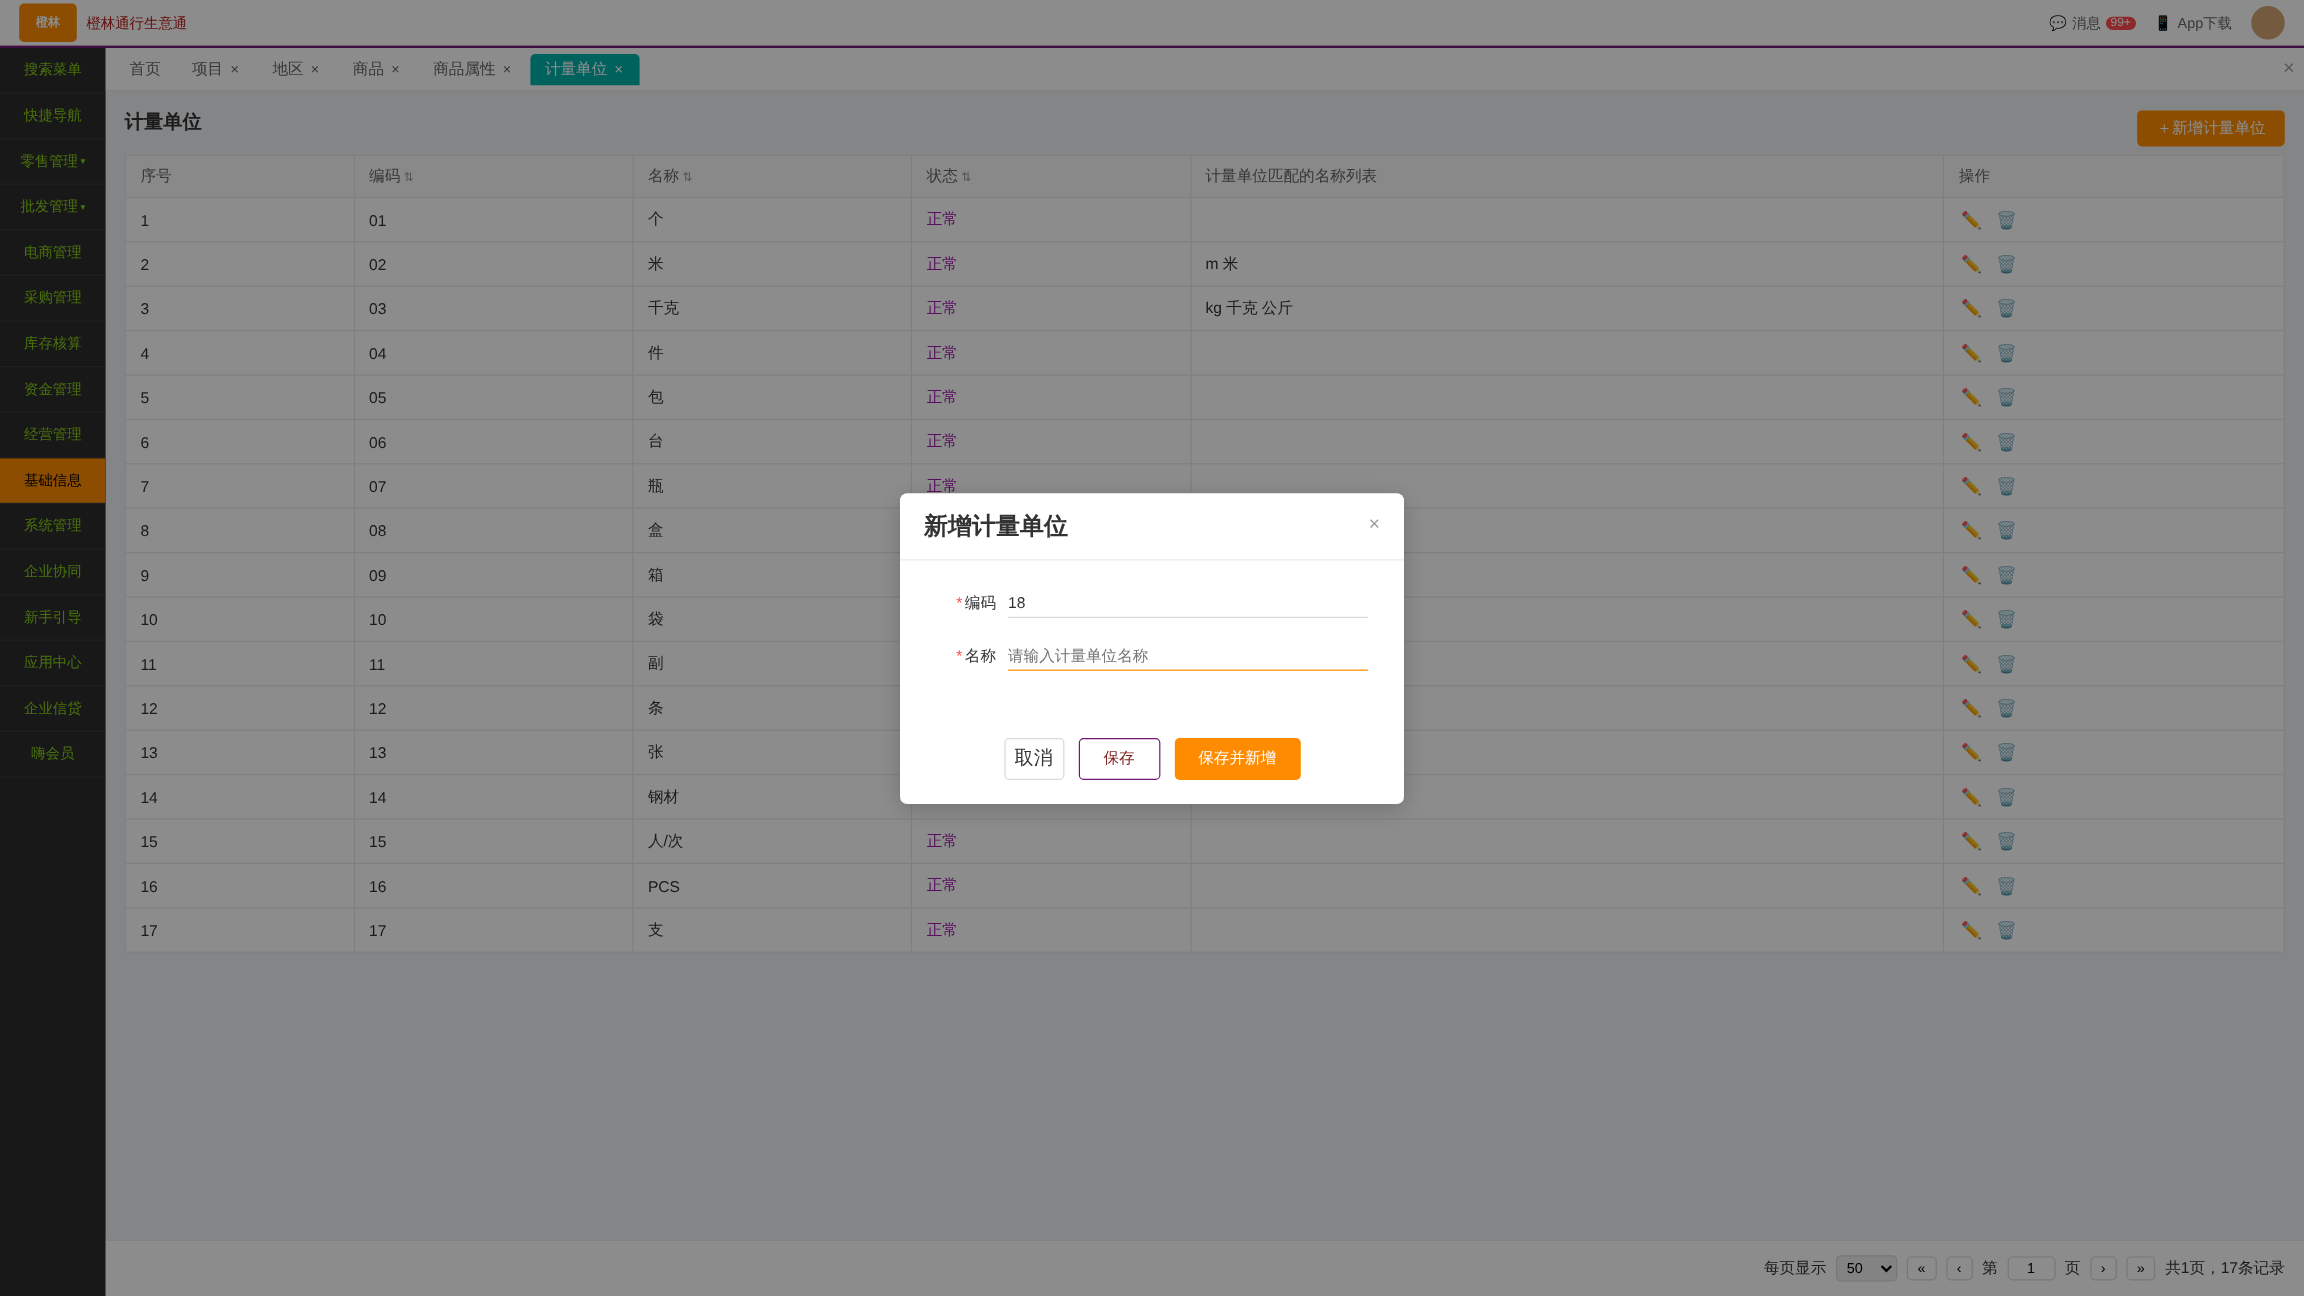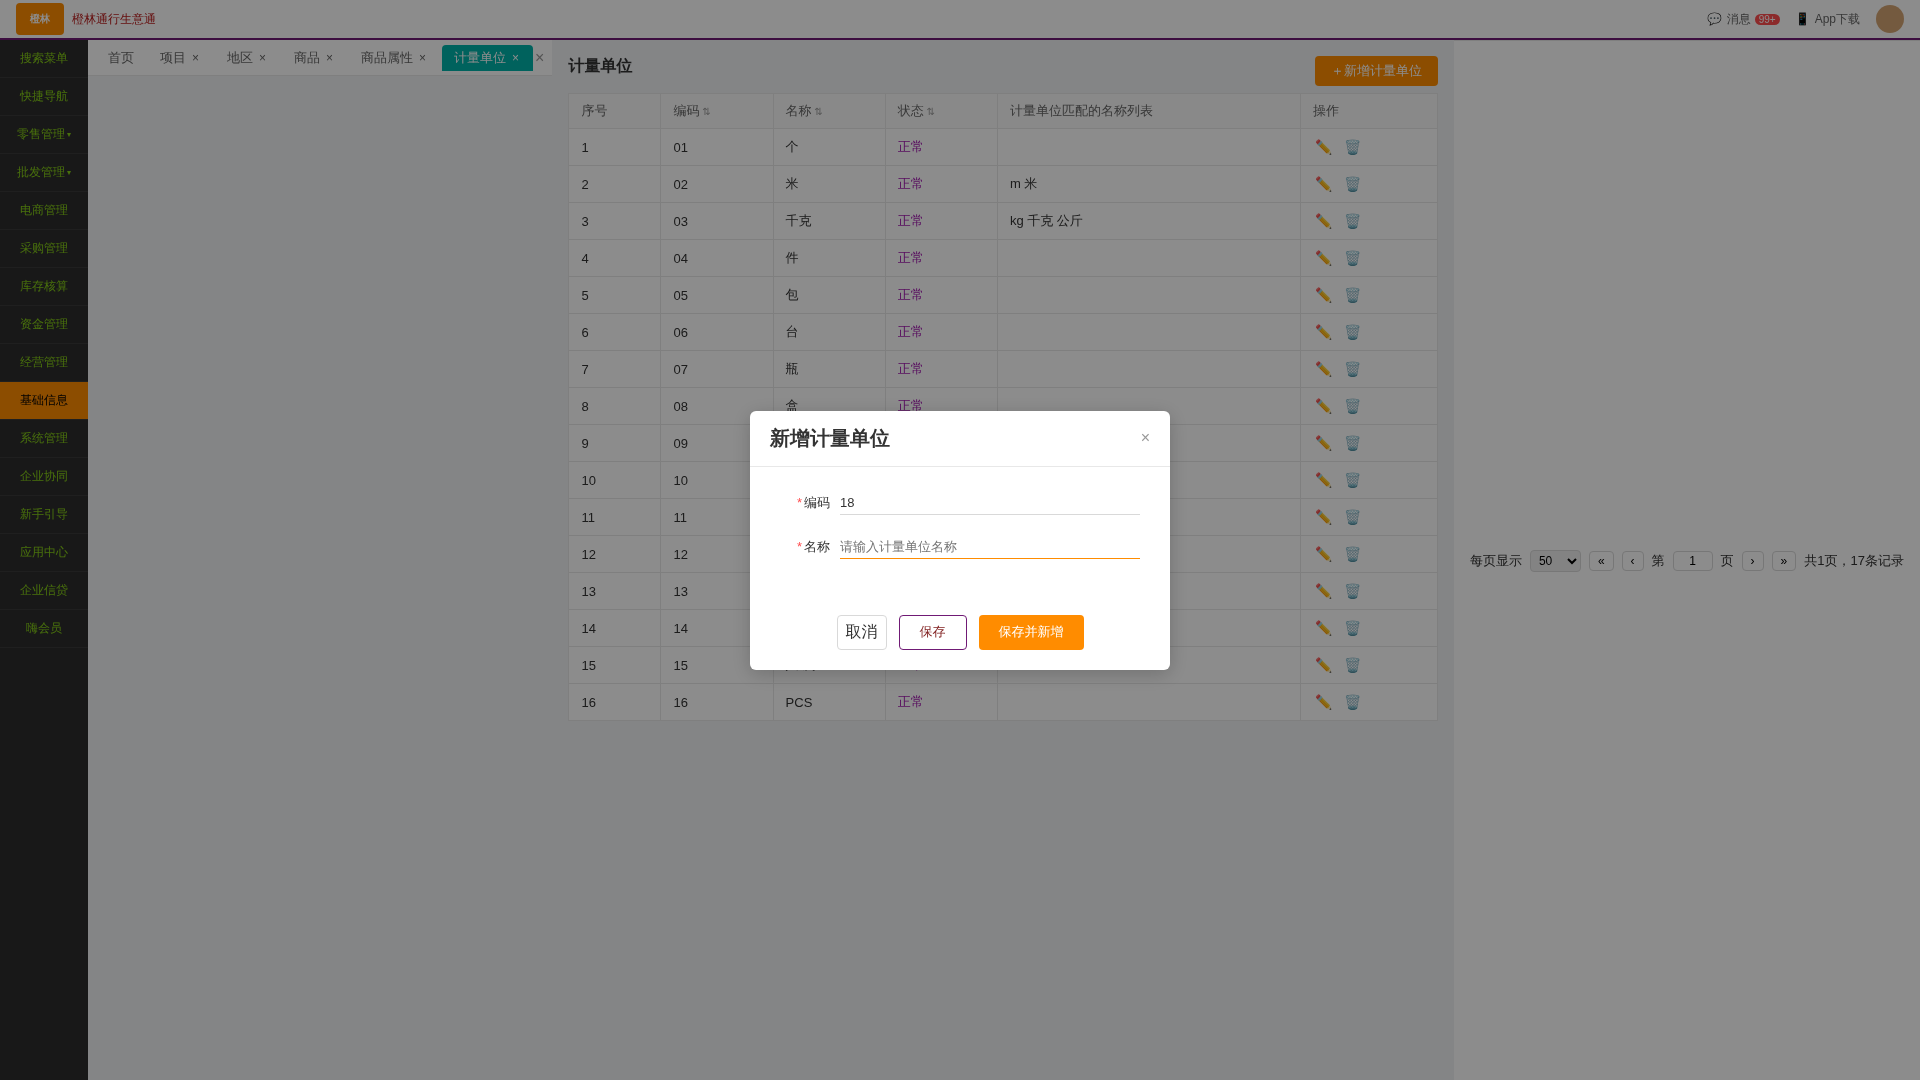--- a/index.html
+++ b/index.html
@@ -90,21 +90,21 @@
       align-items: center;
       justify-content: center;
       gap: 2px;
     }
     .arrow-down { font-size: 8px; }
 
     
     .content-area {
       flex: 1;
       display: flex;
-      flex-direction: row;
+      flex-direction: column;
       overflow: hidden;
     }
 
     
     .tab-bar {
       background: #fff;
       border-bottom: 1px solid #e8e8e8;
       display: flex;
       align-items: center;
       padding: 0 8px;
@@ -678,20 +678,33 @@
       <td>PCS</td>
       <td><span class="status-normal">正常</span></td>
       <td></td>
       <td>
         <div class="action-btns">
           <button class="action-btn" title="编辑">✏️</button>
           <button class="action-btn" title="删除">🗑️</button>
         </div>
       </td>
     </tr>
+            <tr>
+      <td>17</td>
+      <td>17</td>
+      <td>支</td>
+      <td><span class="status-normal">正常</span></td>
+      <td></td>
+      <td>
+        <div class="action-btns">
+          <button class="action-btn" title="编辑">✏️</button>
+          <button class="action-btn" title="删除">🗑️</button>
+        </div>
+      </td>
+    </tr>
           </tbody>
       </table>
     </div>
 
     <div class="pagination">
       <span>每页显示</span>
       <select class="page-size-select">
         <option>50</option>
         <option>10</option>
         <option>20</option>

